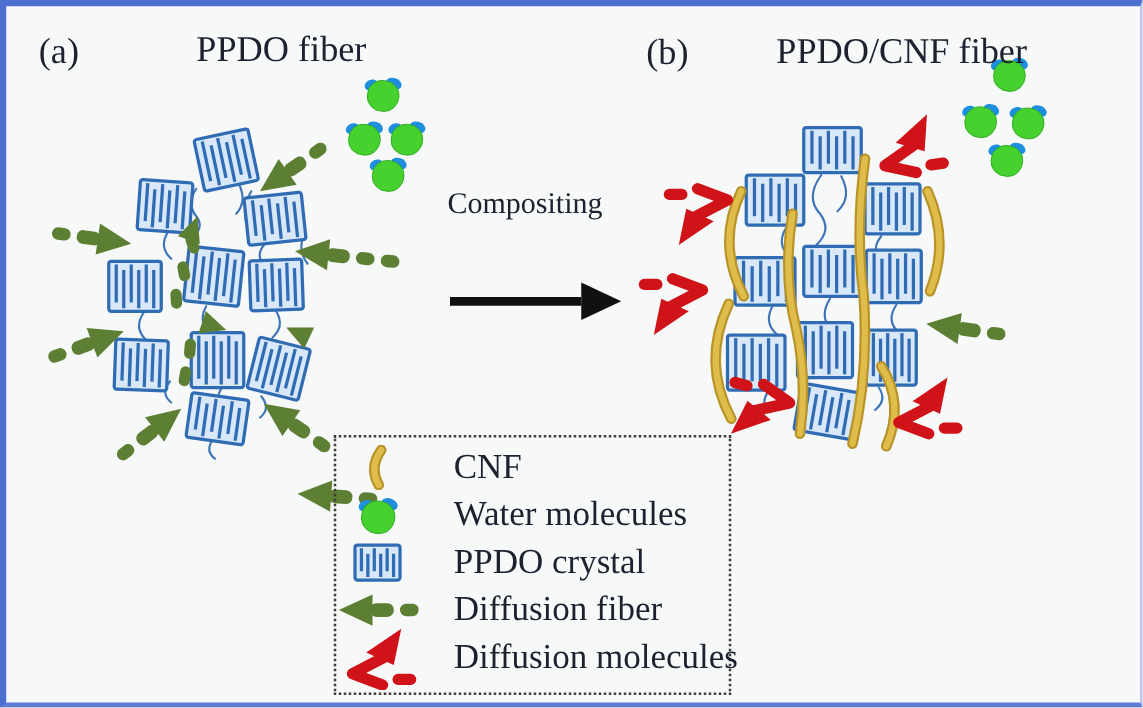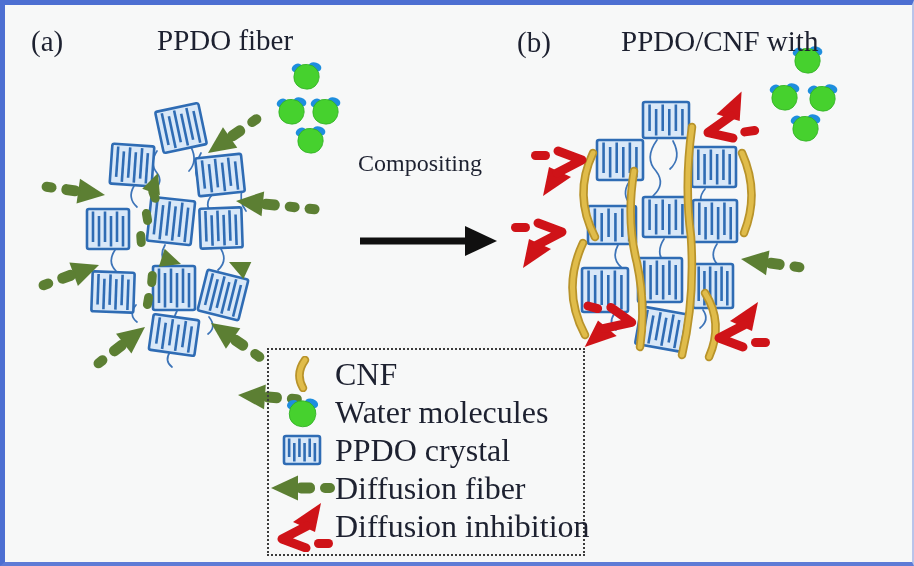--- a/index.html
+++ b/index.html
@@ -19,21 +19,21 @@
     position:absolute; left:325px; top:144px; width:180px;
     text-align:center; font-size:24px; line-height:1.18;
   }
   .legend{
     position:absolute; left:262px; top:343px; width:318px; height:208px;
     box-sizing:border-box; border:2px dotted #3c3c3c; padding:5px 0 0 0;
     background:transparent;
   }
   .legend-row{display:flex; align-items:center; height:38px;}
   .legend-icon{width:66px; display:flex; justify-content:center; align-items:center;}
-  .legend-label{font-size:32px; white-space:nowrap;}
+  .legend-label{font-size:28px; white-space:nowrap;margin-left:28px;}
   .watermark{
     position:absolute; right:8px; top:514px; font-size:27px; font-weight:bold;
     font-family:"Liberation Sans","DejaVu Sans",sans-serif; letter-spacing:1px;
     color:#ffffff; text-shadow:2px 2px 0 #8f8f8f, -1px -1px 0 #d8d8d8;
   }
 </style>
 </head>
 <body>
 
 <div class="stage">
@@ -387,21 +387,21 @@
       </g>
       <g>
         <line x1="355" y1="236" x2="460" y2="236" stroke="#101010" stroke-width="7"></line>
         <polygon points="460,221 492,236 460,251" fill="#101010"></polygon>
       </g>
     </svg>
 
   <div class="abs panel-tag" style="left:26px;top:20px;">(a)</div>
   <div class="abs panel-title" style="left:104px;top:19px;">PPDO fiber</div>
   <div class="abs panel-tag" style="left:512px;top:21px;">(b)</div>
-  <div class="abs panel-title" style="left:568px;top:20px;">PPDO/CNF with</div>
+  <div class="abs panel-title" style="left:568px;top:20px;">PPDO/CNF fiber</div>
 
   <div class="transition">
     <div>Compositing</div>
   </div>
 
   <div class="legend" id="legend">
       <div class="legend-row">
         <span class="legend-icon">
           <svg width="44" height="36">
             <g>
@@ -455,17 +455,17 @@
       <div class="legend-row">
         <span class="legend-icon">
           <svg width="66" height="52">
             <g transform="translate(32,26) rotate(0) scale(1)">
               <polygon points="-8,-4 20,-23 14,6" fill="#cf1318"></polygon>
               <path d="M6,0 L-19,13 L5,22" fill="none" stroke="#cf1318" stroke-width="9" stroke-linecap="round" stroke-linejoin="round"></path>
               <rect x="13" y="13" width="19" height="9" rx="4.5" fill="#cf1318"></rect>
             </g>
           </svg>
         </span>
-        <span class="legend-label">Diffusion inhibition</span>
+        <span class="legend-label">Diffusion molecules</span>
       </div>
     </div>
 
 </div>
 
 </body></html>

